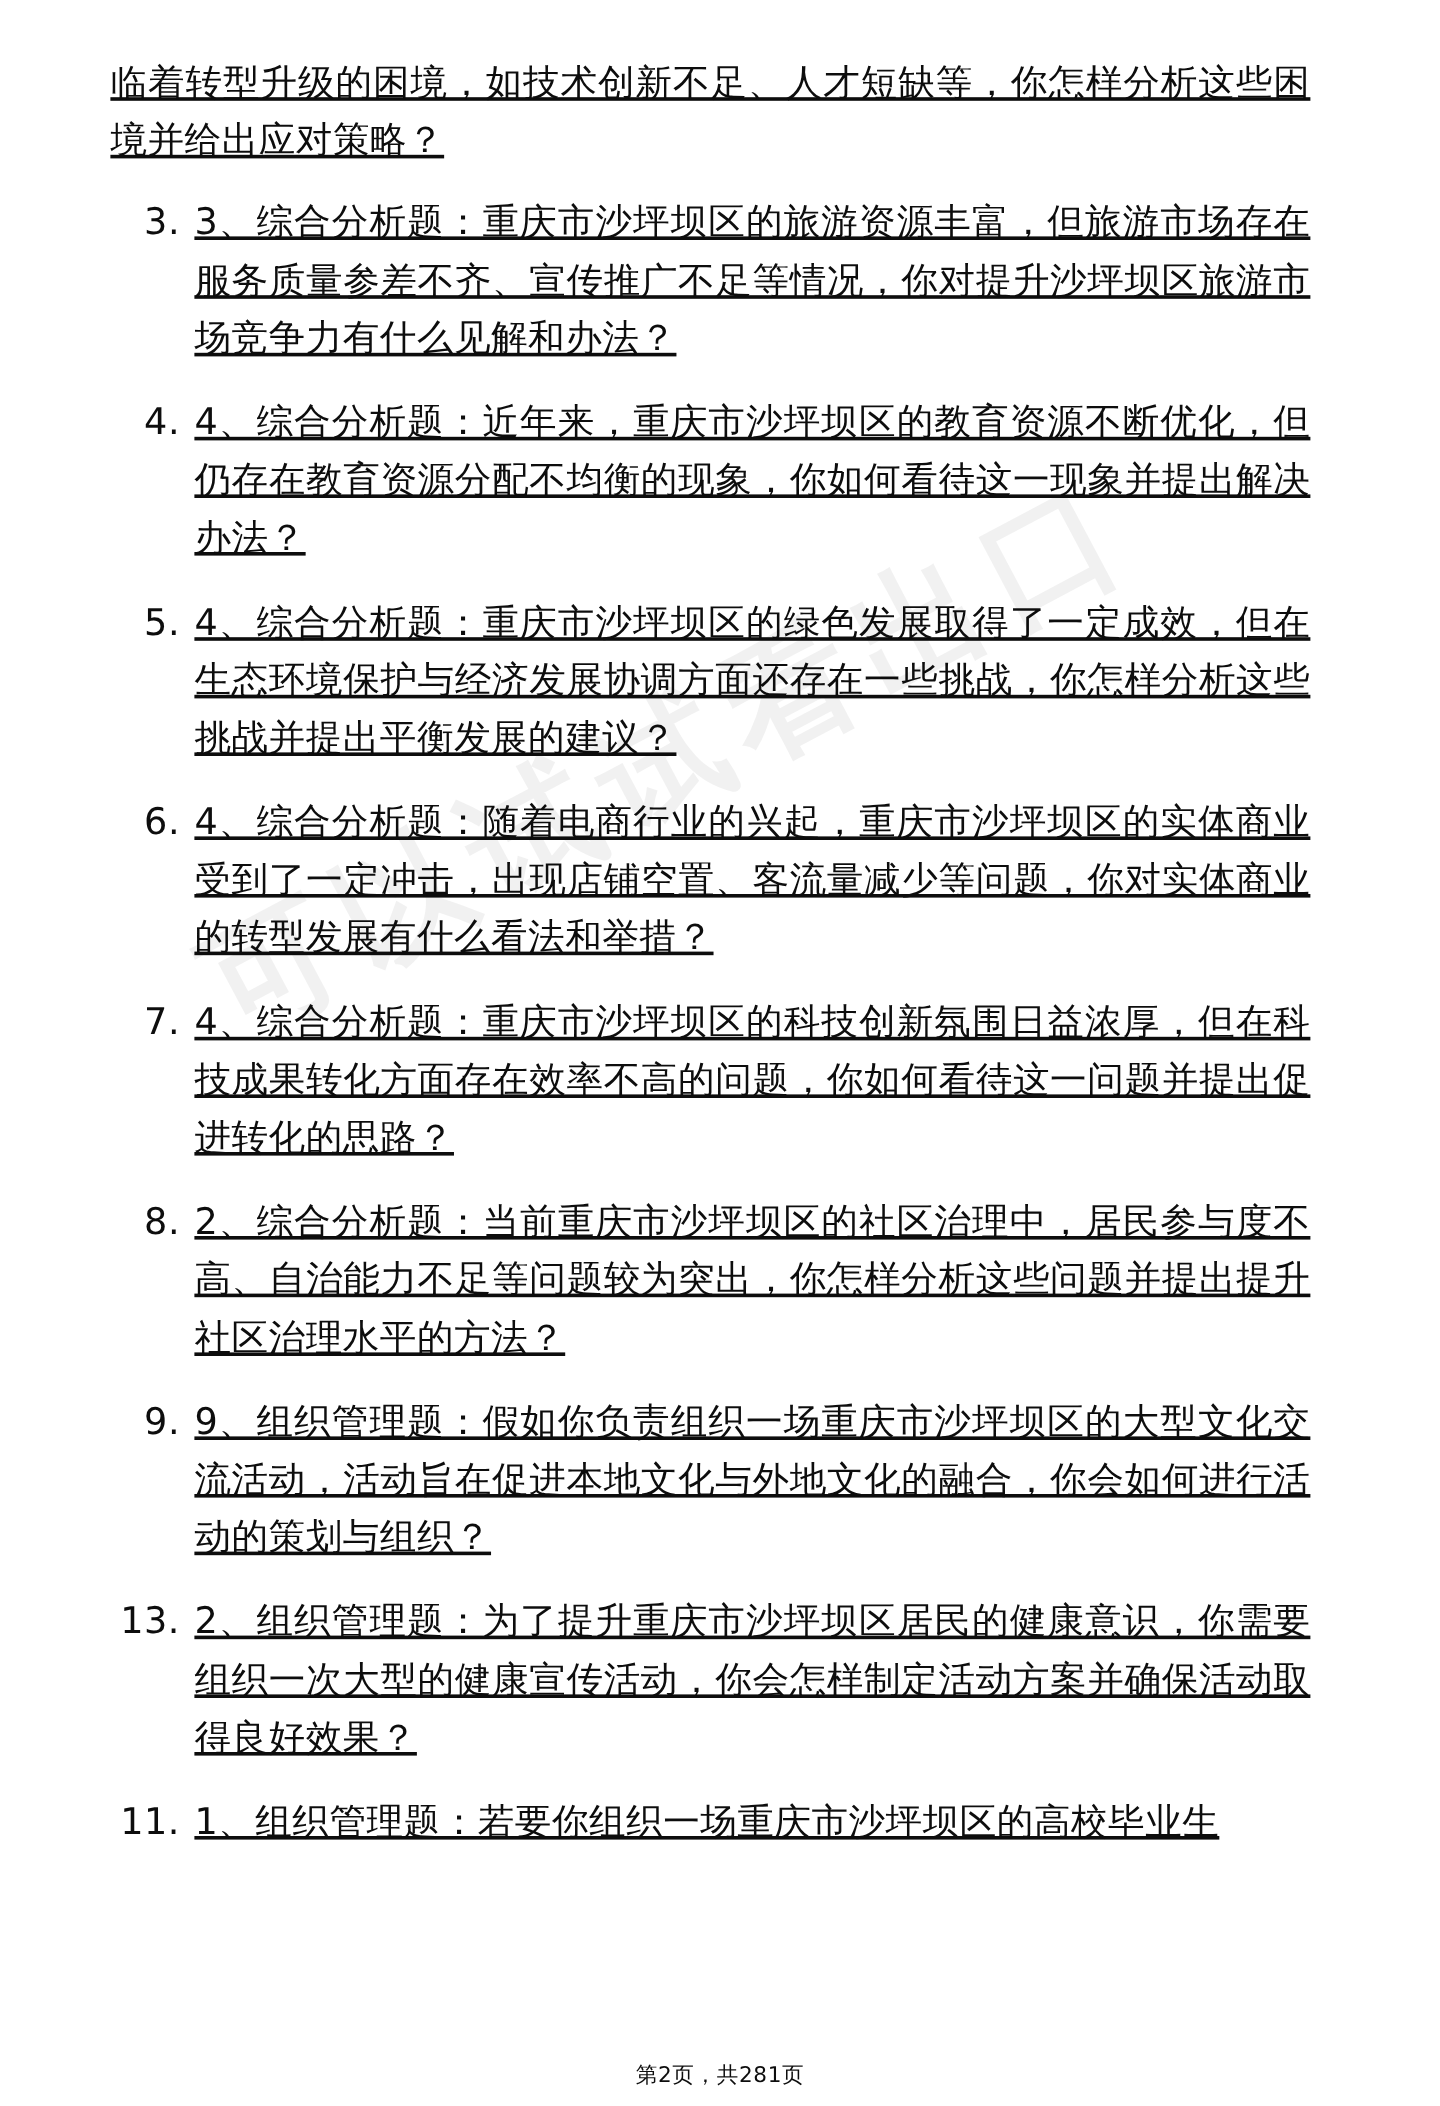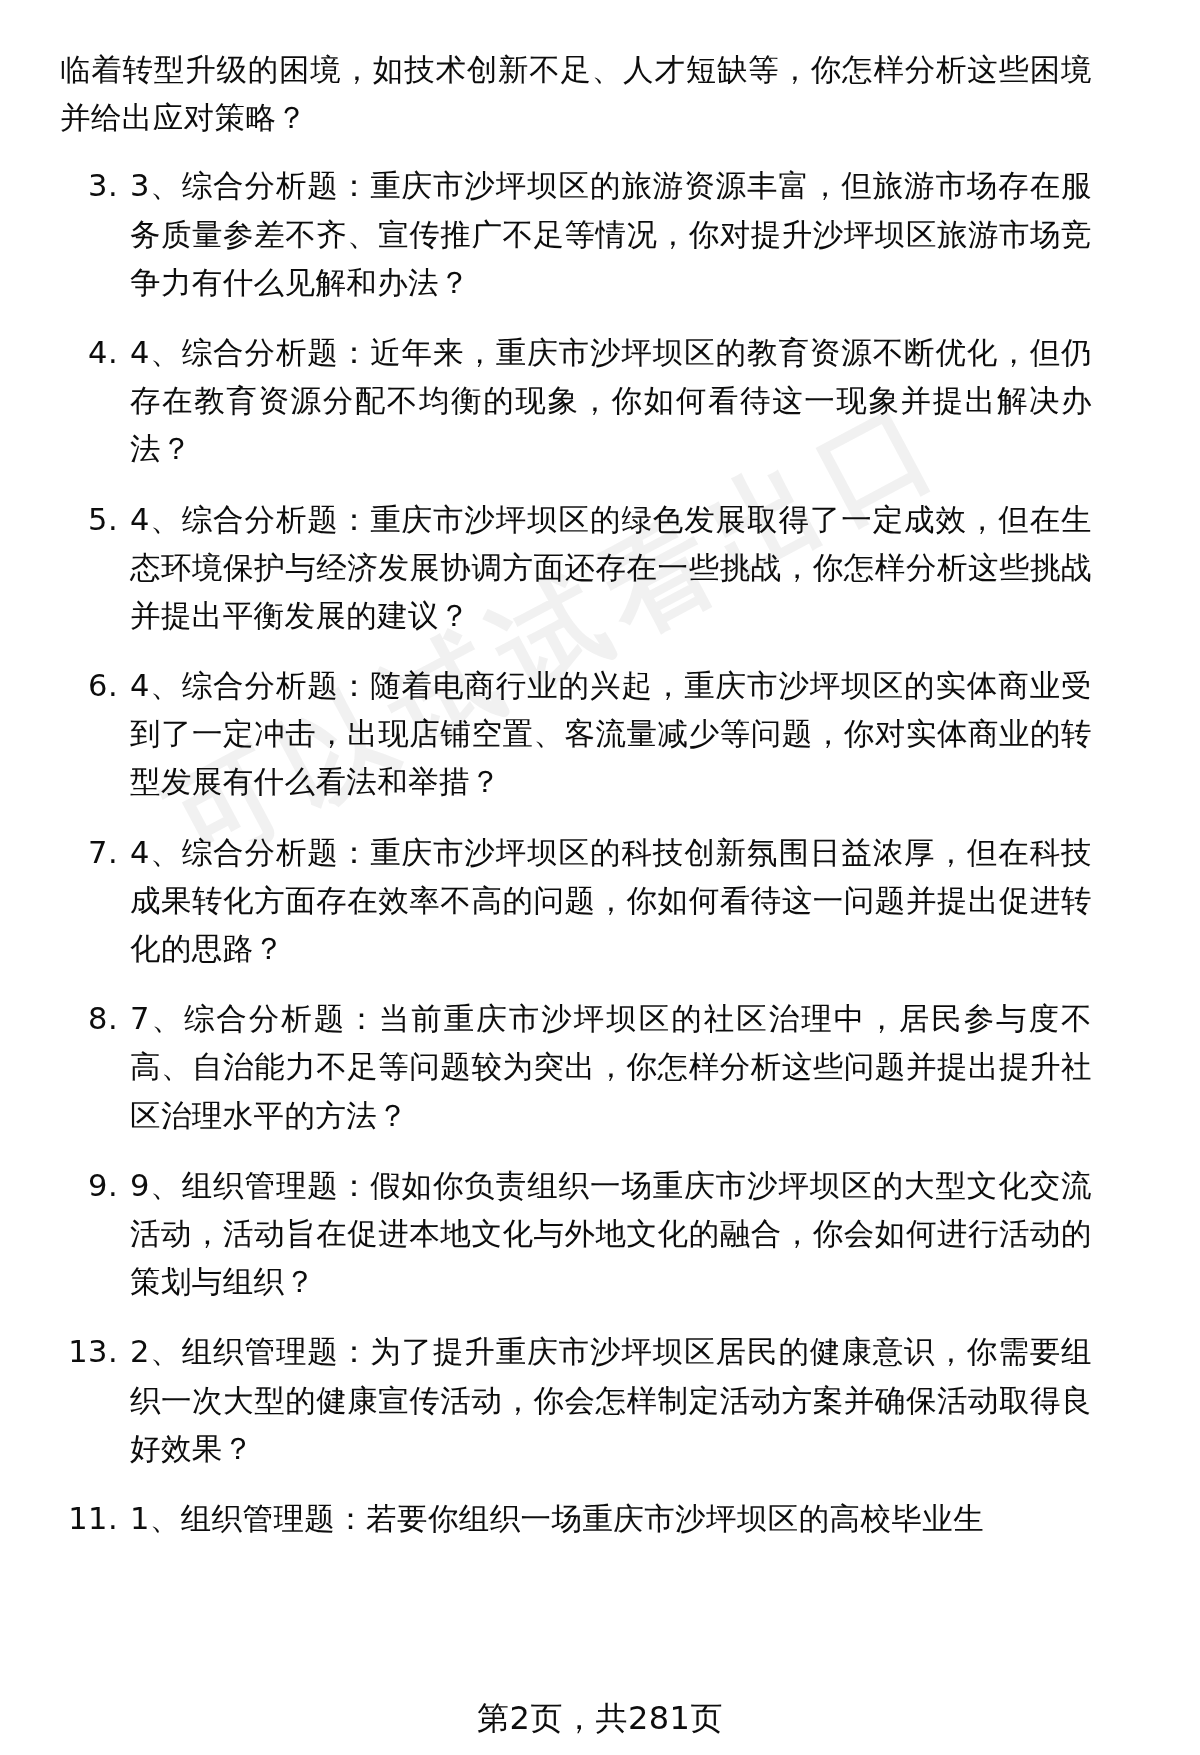--- a/index.html
+++ b/index.html
@@ -11,22 +11,23 @@
     width: 1200px;
     height: 1755px;
     position: relative;
     font-family: "Liberation Sans", sans-serif;
     color: #0d0d0d;
     overflow: hidden;
   }
   .page {
     position: absolute;
     inset: 0;
-    padding: 46px 108px 0 60px;
+    padding: 46px 108px 0 92px;
     box-sizing: border-box;
+    text-decoration: underline;
   }
   
   .watermark {
     position: absolute;
     left: 0;
     top: 0;
     width: 1200px;
     height: 1755px;
     pointer-events: none;
     overflow: hidden;
@@ -84,21 +85,21 @@
     font-family: "DejaVu Sans", "Liberation Sans", sans-serif;
   }
   ol.items li .txt { display: block; }
 
   .footer {
     position: absolute;
     left: 0;
     right: 0;
     bottom: 14px;
     text-align: center;
-    font-size: 32px;
+    font-size: 18px;
     letter-spacing: 0.5px;
     font-family: "DejaVu Sans", "Liberation Sans", sans-serif;
     z-index: 10;
   }
 </style>
 </head>
 <body>
 
 <div class="watermark">
   <span>可以试试看出口</span>
@@ -125,21 +126,21 @@
       <li>
         <span class="num">6.</span>
         <span class="txt">4、综合分析题：随着电商行业的兴起，重庆市沙坪坝区的实体商业受到了一定冲击，出现店铺空置、客流量减少等问题，你对实体商业的转型发展有什么看法和举措？</span>
       </li>
       <li>
         <span class="num">7.</span>
         <span class="txt">4、综合分析题：重庆市沙坪坝区的科技创新氛围日益浓厚，但在科技成果转化方面存在效率不高的问题，你如何看待这一问题并提出促进转化的思路？</span>
       </li>
       <li>
         <span class="num">8.</span>
-        <span class="txt">7、综合分析题：当前重庆市沙坪坝区的社区治理中，居民参与度不高、自治能力不足等问题较为突出，你怎样分析这些问题并提出提升社区治理水平的方法？</span>
+        <span class="txt">2、综合分析题：当前重庆市沙坪坝区的社区治理中，居民参与度不高、自治能力不足等问题较为突出，你怎样分析这些问题并提出提升社区治理水平的方法？</span>
       </li>
       <li>
         <span class="num">9.</span>
         <span class="txt">9、组织管理题：假如你负责组织一场重庆市沙坪坝区的大型文化交流活动，活动旨在促进本地文化与外地文化的融合，你会如何进行活动的策划与组织？</span>
       </li>
       <li>
         <span class="num">13.</span>
         <span class="txt">2、组织管理题：为了提升重庆市沙坪坝区居民的健康意识，你需要组织一次大型的健康宣传活动，你会怎样制定活动方案并确保活动取得良好效果？</span>
       </li>
       <li>

